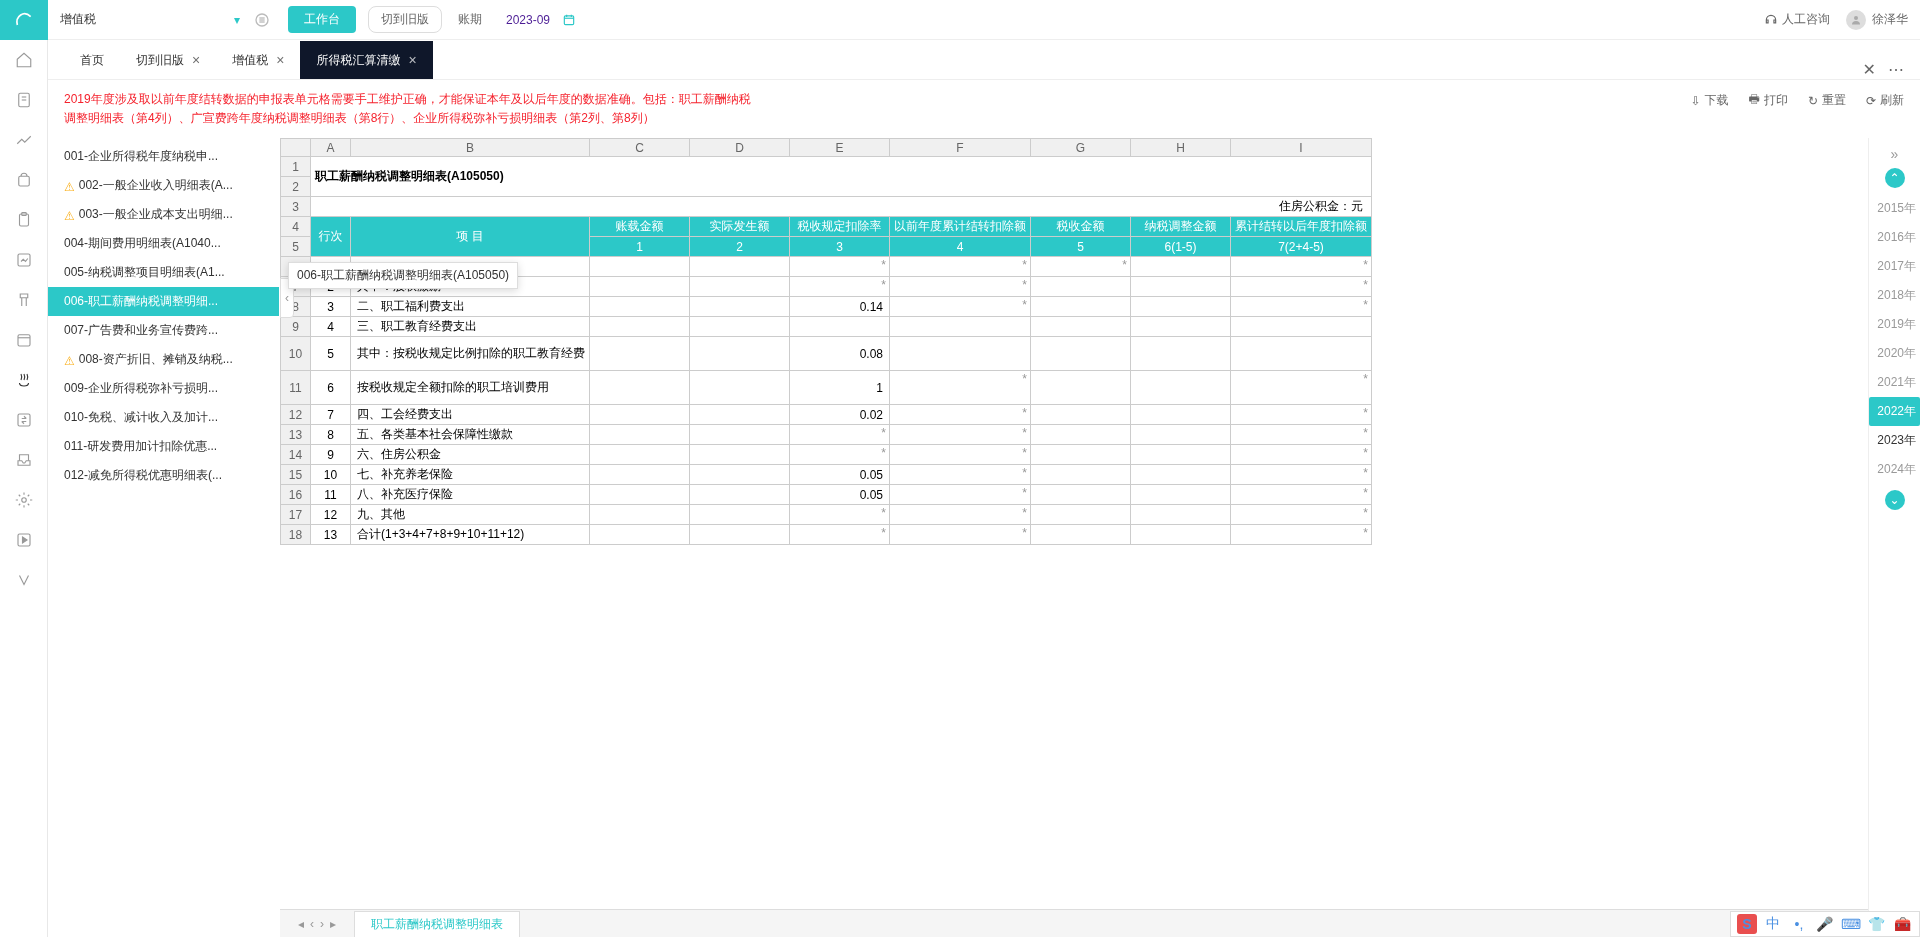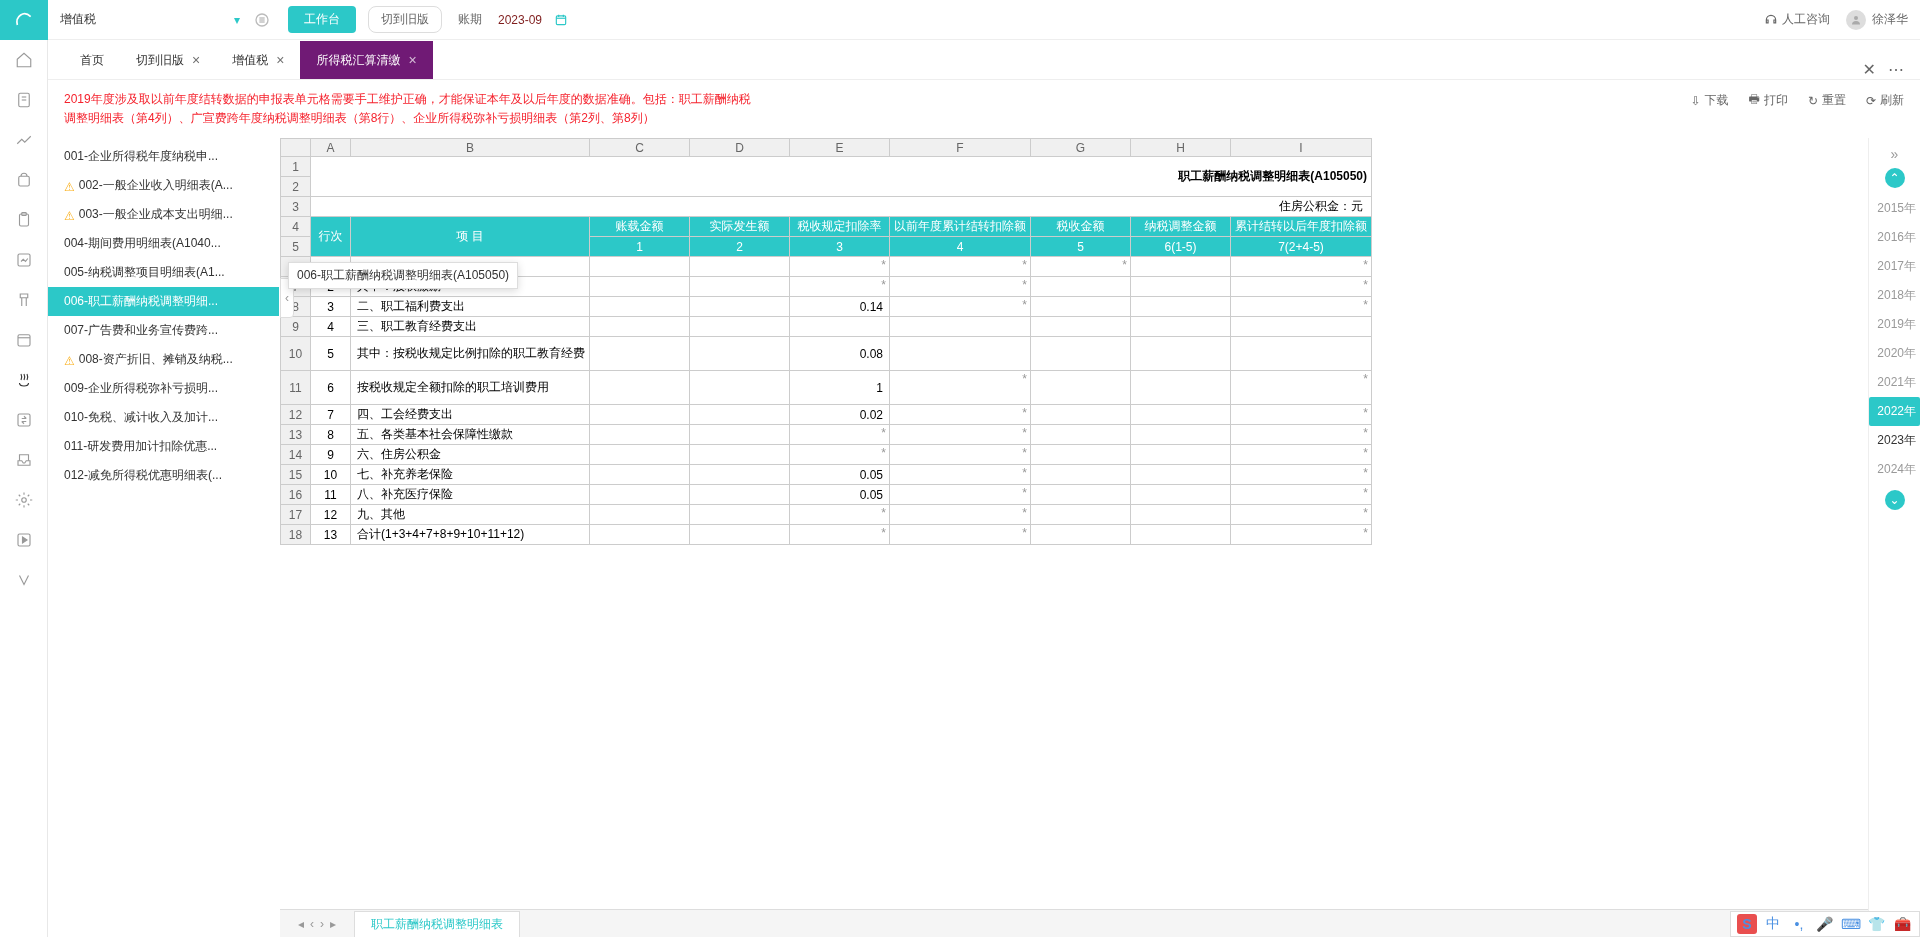--- a/index.html
+++ b/index.html
@@ -11,48 +11,48 @@
 .nav-icon{width:48px;height:40px;display:flex;align-items:center;justify-content:center;cursor:pointer;color:#999}
 .nav-icon svg{width:18px;height:18px}
 .main-area{flex:1;display:flex;flex-direction:column;background:#fff;position:relative}
 .top-header{height:40px;display:flex;align-items:center;padding:0 12px;background:#fff;border-bottom:1px solid #eee}
 .dropdown-select{display:flex;align-items:center;gap:8px;color:#333;cursor:pointer;min-width:180px}
 .chevron{color:#2cc8c8}
 .header-icon-btn{width:28px;height:28px;border-radius:4px;display:flex;align-items:center;justify-content:center;cursor:pointer;color:#999;margin-left:8px}
 .btn-primary{background:#2cc8c8;color:#fff;padding:5px 16px;border-radius:4px;border:none;cursor:pointer;margin-left:12px;font-size:12px}
 .btn-outline{background:#fff;color:#666;padding:4px 12px;border:1px solid #ddd;border-radius:8px;cursor:pointer;margin-left:12px;font-size:12px}
 .period-label{margin-left:16px;color:#666}
-.period-value{margin-left:16px;color:#7f1d1d;display:flex;align-items:center;gap:12px}
+.period-value{margin-left:24px;color:#4c1d95;display:flex;align-items:center;gap:12px}
 .header-right{margin-left:auto;display:flex;align-items:center;gap:16px;color:#666}
 .user-info{display:flex;align-items:center;gap:6px}
 .avatar{width:20px;height:20px;border-radius:50%;background:#ddd;display:flex;align-items:center;justify-content:center}
 .tabs-bar{height:40px;display:flex;align-items:flex-end;padding:0 16px;border-bottom:1px solid #eee;position:relative}
 .tab-item{padding:0 16px;height:38px;display:flex;align-items:center;gap:8px;cursor:pointer;color:#333;font-size:13px}
-.tab-item.active{background:#701a75;color:#fff}
+.tab-item.active{background:#0f172a;color:#fff}
 .tab-close{font-size:14px;opacity:.7}
 .tabs-right{margin-left:auto;display:flex;gap:12px;color:#666}
 .tabs-right span{cursor:pointer;font-size:16px}
 .notice-bar{padding:10px 16px;color:#f5222d;font-size:12px;line-height:1.6;background:#fff}
 .notice-row{display:flex;align-items:flex-start}
 .toolbar-right{margin-left:auto;display:flex;gap:20px;color:#666;white-space:nowrap;padding-left:20px}
 .toolbar-item{display:flex;align-items:center;gap:4px;cursor:pointer}
 .body-wrap{flex:1;display:flex;overflow:hidden}
 .left-panel{width:232px;border-right:1px solid transparent;overflow-y:auto;background:#fff;padding-top:4px}
 .form-item{padding:6px 8px 6px 16px;cursor:pointer;color:#333;white-space:nowrap;overflow:hidden;text-overflow:ellipsis;display:flex;align-items:flex-end;gap:4px;font-size:12px}
 .form-item.selected{background:#2cc8c8;color:#fff}
 .warn-icon{color:#faad14;font-size:12px}
 .sheet-container{flex:1;display:flex;flex-direction:column;overflow:hidden;position:relative}
 .tooltip-pop{position:absolute;left:8px;top:124px;background:#fff;border:1px solid #ddd;padding:4px 8px;box-shadow:0 2px 8px rgba(0,0,0,.15);z-index:50;font-size:12px;color:#333}
 .sheet-grid{flex:1;overflow:auto;background:#fff}
 .collapse-handle{position:absolute;left:0;top:140px;width:14px;height:40px;background:#fff;border:1px solid #ddd;display:flex;align-items:center;justify-content:center;cursor:pointer;color:#999;z-index:10;border-radius:0 4px 4px 0}
 table.grid{border-collapse:collapse;table-layout:fixed}
 table.grid td,table.grid th{border:1px solid #ccc;height:20px;padding:0 4px;font-size:12px;background:#fff;overflow:hidden;white-space:nowrap}
 table.grid .colhead{background:#f0f0f0;text-align:center;color:#666;font-weight:normal;height:18px}
 table.grid .rowhead{background:#f0f0f0;text-align:center;color:#666;width:30px}
-.title-cell{text-align:right;font-size:15px;font-weight:bold;height:32px!important}
+.title-cell{text-align:left;font-size:15px;font-weight:bold;height:32px!important}
 .unit-cell{text-align:right;padding-right:8px!important}
 .header-cell{background:#2cc8c8!important;color:#fff;text-align:center;font-weight:normal;vertical-align:middle}
 .data-row td{height:20px}
 .num-cell{text-align:right;padding-right:6px!important}
 .center-cell{text-align:center}
 .left-cell{text-align:left;padding-left:6px!important}
 .ast::after{content:"*";position:absolute;right:3px;top:1px;color:#999}
 .astcell{position:relative}
 .sheet-tabs{height:28px;border-top:1px solid #ddd;display:flex;align-items:center;background:#f5f5f5;padding-left:8px}
 .sheet-tab-nav{display:flex;gap:2px;padding:0 8px}

